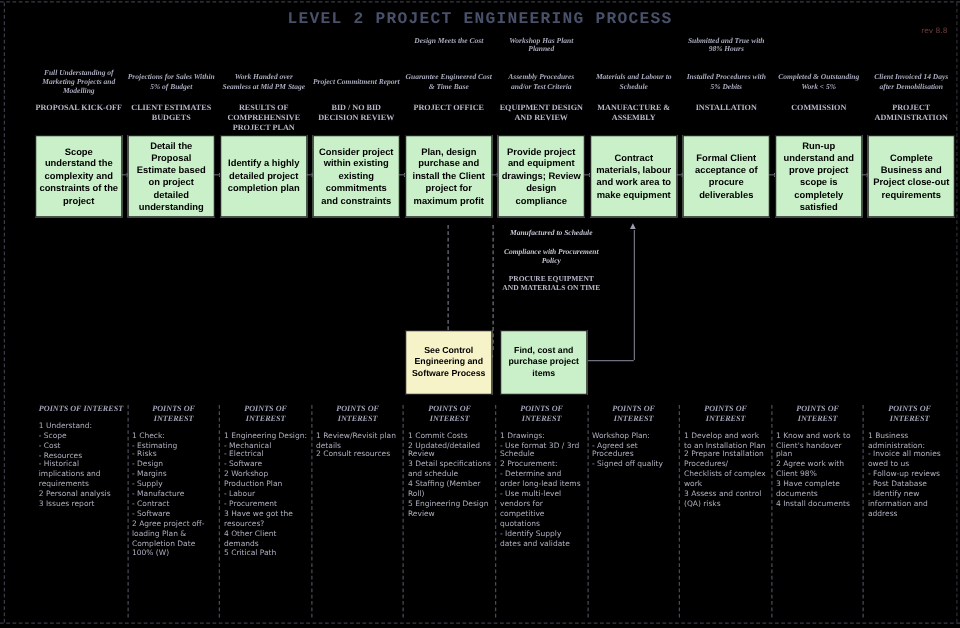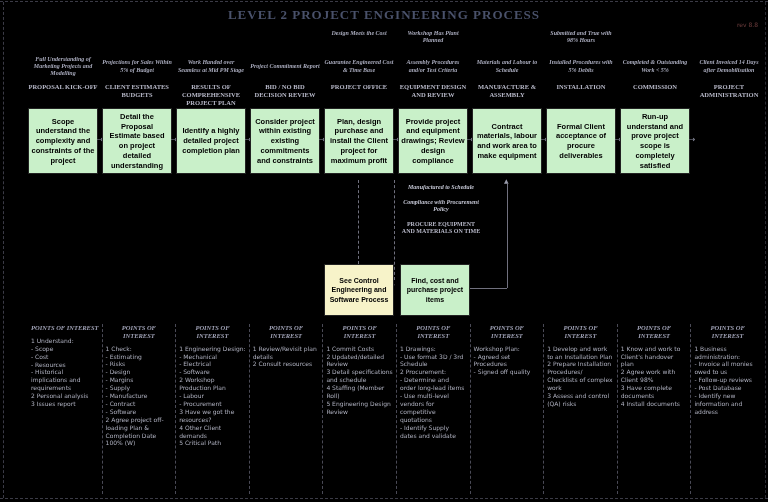--- a/index.html
+++ b/index.html
@@ -4,21 +4,21 @@
 <style>
   html,body{margin:0;padding:0;background:#000;}
   .page{position:relative;width:768px;height:502px;background:#000;overflow:hidden;
         font-family:"DejaVu Sans",sans-serif;}
   .frame-top{position:absolute;left:0;top:1px;width:768px;border-top:1px dashed #3b3b46;}
   .frame-bottom{position:absolute;left:0;top:498px;width:768px;border-top:1px dashed #3b3b46;}
   .frame-left{position:absolute;left:3px;top:2px;height:496px;border-left:1px dashed #3b3b46;}
   .frame-right{position:absolute;right:2px;top:2px;height:496px;border-left:1px dashed #2c2c34;}
 
   .title{position:absolute;top:7px;left:0;width:768px;text-align:center;
-         font-family:Liberation Serif, serif;font-weight:bold;font-size:13px;
+         font-family:Liberation Mono, monospace;font-weight:bold;font-size:13px;
          letter-spacing:1px;color:#49516a;}
   .stamp{position:absolute;top:21px;right:10px;font-size:6px;color:#6e3d3d;}
 
   .grid-row{position:absolute;left:28px;width:736px;display:grid;
             grid-template-columns:repeat(10,1fr);column-gap:4px;}
   .hdr-row{top:30px;height:78px;}
   .hdr-cell{height:78px;display:flex;flex-direction:column;text-align:center;}
   .pre{height:20px;font-family:"Liberation Serif",serif;font-style:italic;font-weight:bold;
        font-size:6px;line-height:1.2;color:#a9abbd;}
   .entry{flex:1;display:flex;align-items:center;justify-content:center;
@@ -160,20 +160,23 @@
       <span class="arrow">→</span>
     </div>
     <div class="box-cell">
       <div class="pbox">Formal Client acceptance of procure deliverables</div>
       <span class="arrow">→</span>
     </div>
     <div class="box-cell">
       <div class="pbox">Run-up understand and prove project scope is completely satisfied</div>
       <span class="arrow">→</span>
     </div>
+    <div class="box-cell">
+      <div class="pbox">Complete Business and Project close-out requirements</div>
+    </div>
   </div>
 
   <div class="middle">
     <div class="line-v-dash" style="left:330px;top:0;height:84px;"></div>
     <div class="line-v-dash" style="left:366px;top:0;height:100px;"></div>
     <span class="glyph" style="left:361px;top:102px;">→</span>
     <div class="line-h" style="left:442px;top:108px;width:37px;"></div>
     <div class="line-v" style="left:479px;top:4px;height:104px;"></div>
     <span class="glyph" style="left:476px;top:-2px;font-size:6px;">▲</span>
 

